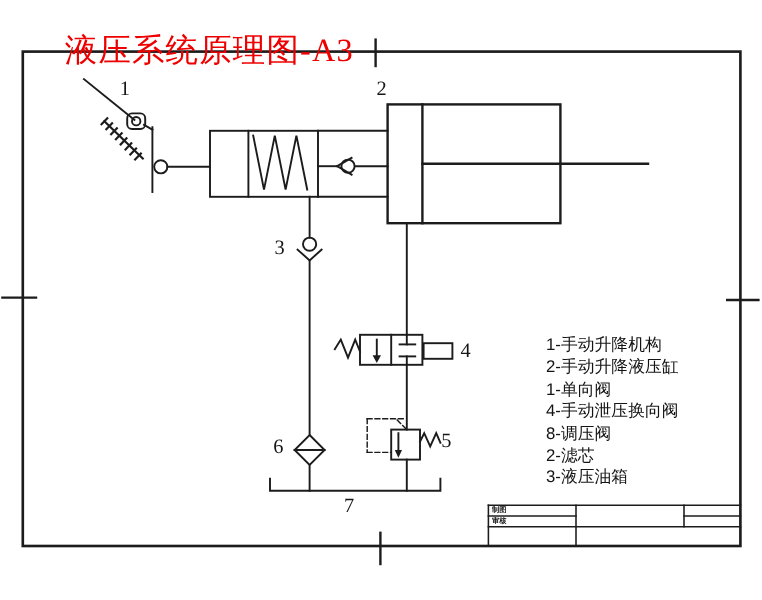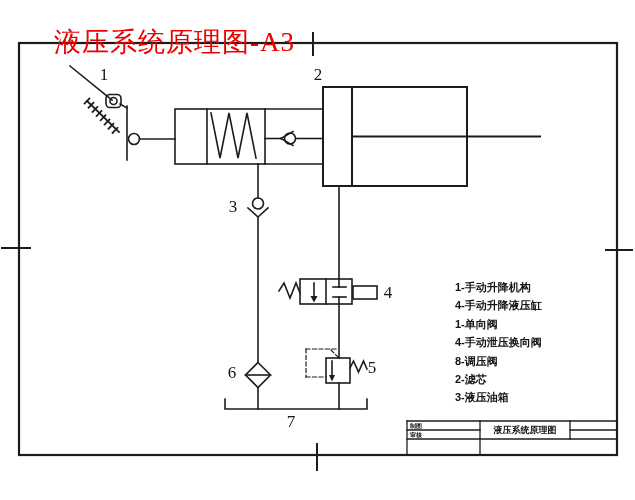--- a/index.html
+++ b/index.html
@@ -29,22 +29,22 @@
     transform:translate(-50%,-50%);
     font-family:"Liberation Serif","DejaVu Serif",serif;
     font-size:17px;
     color:#161616;
     line-height:1;
   }
   .legend{
     position:absolute;
     left:455px;top:278px;
     font-family:"Liberation Sans","DejaVu Sans",sans-serif;
-    font-size:11px;
-    font-weight:bold;
+    font-size:14px;
+    font-weight:normal;
     color:#141414;
     line-height:18.4px;
     white-space:nowrap;
   }
   .tb-small{
     position:absolute;
     font-family:"Liberation Sans","DejaVu Sans",sans-serif;
     font-size:6px;
     font-weight:bold;
     color:#141414;
@@ -186,25 +186,24 @@
   <div class="comp-lbl" style="left:104px;top:74px;">1</div>
   <div class="comp-lbl" style="left:318px;top:74px;">2</div>
   <div class="comp-lbl" style="left:233px;top:206px;">3</div>
   <div class="comp-lbl" style="left:388px;top:292px;">4</div>
   <div class="comp-lbl" style="left:372px;top:367px;">5</div>
   <div class="comp-lbl" style="left:232px;top:372px;">6</div>
   <div class="comp-lbl" style="left:291px;top:421px;">7</div>
 
   <div class="legend">
     <div>1-手动升降机构</div>
-    <div>4-手动升降液压缸</div>
+    <div>2-手动升降液压缸</div>
     <div>1-单向阀</div>
     <div>4-手动泄压换向阀</div>
     <div>8-调压阀</div>
     <div>2-滤芯</div>
     <div>3-液压油箱</div>
   </div>
 
   <div class="tb-small" style="left:410px;top:423px;">制图</div>
   <div class="tb-small" style="left:410px;top:432px;">审核</div>
-  <div class="tb-title">液压系统原理图</div>
 
 </div>
 
 </body></html>

